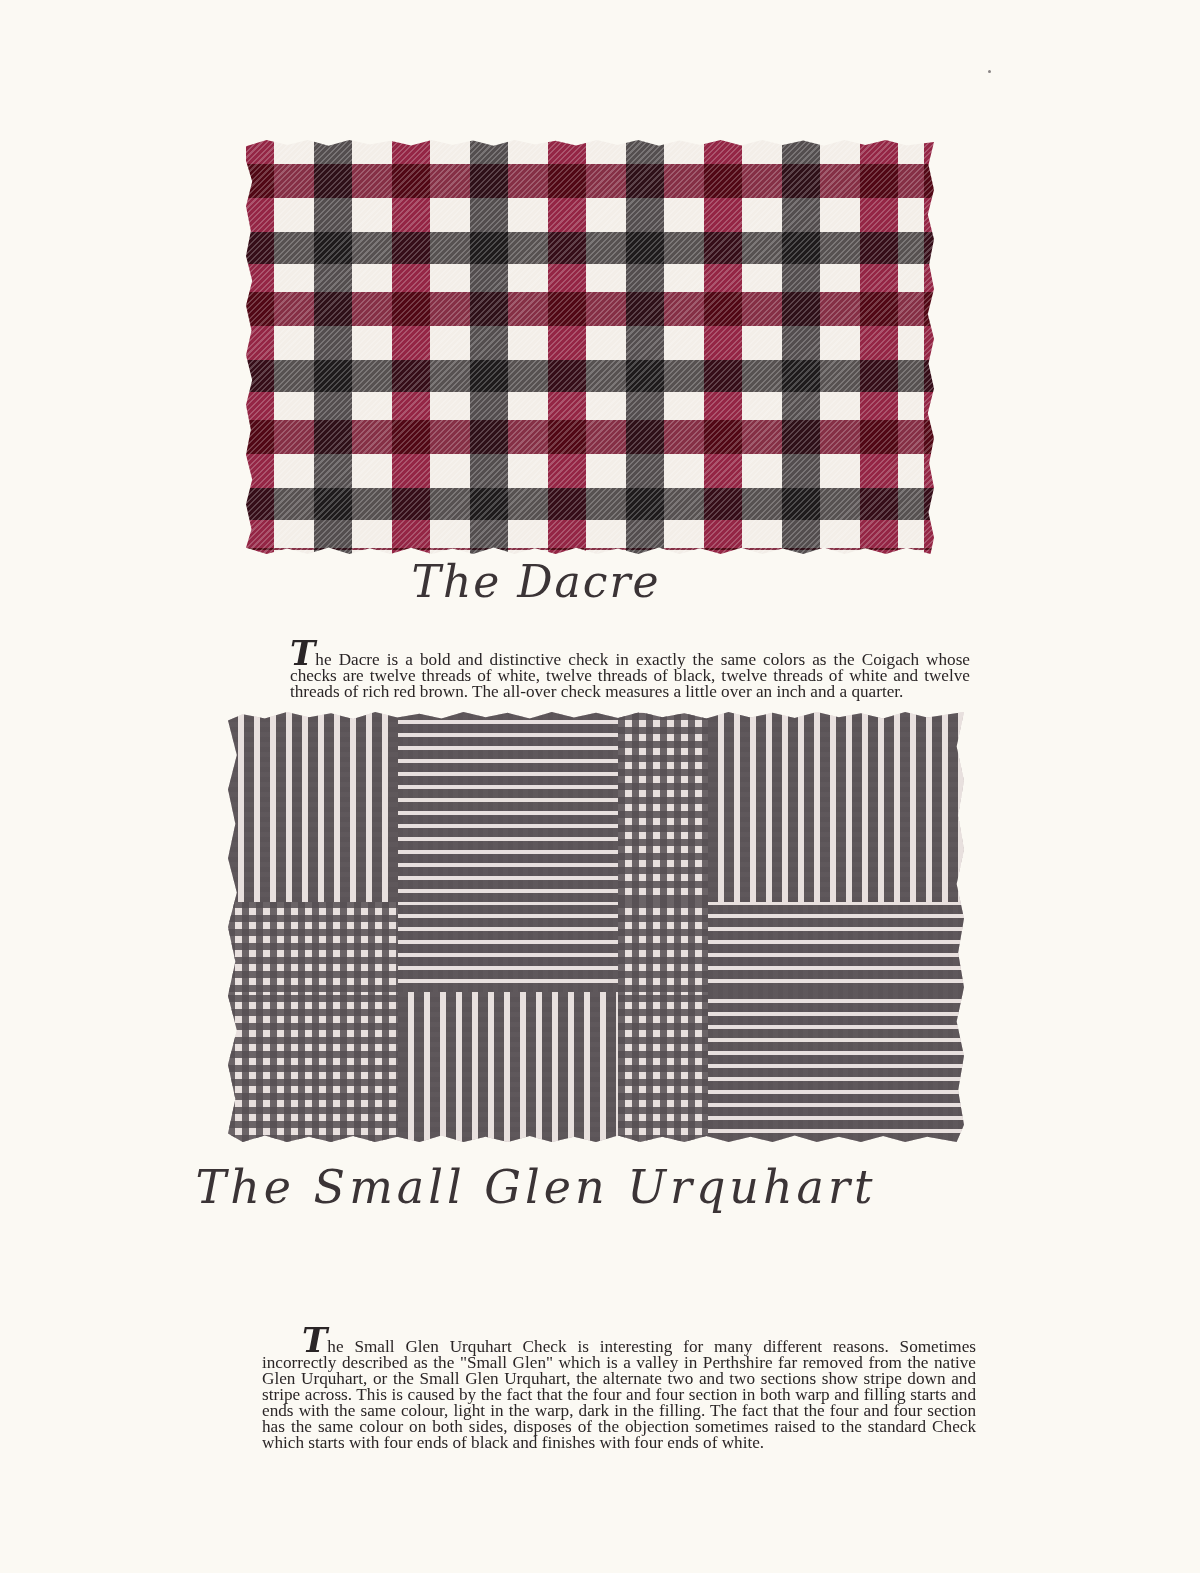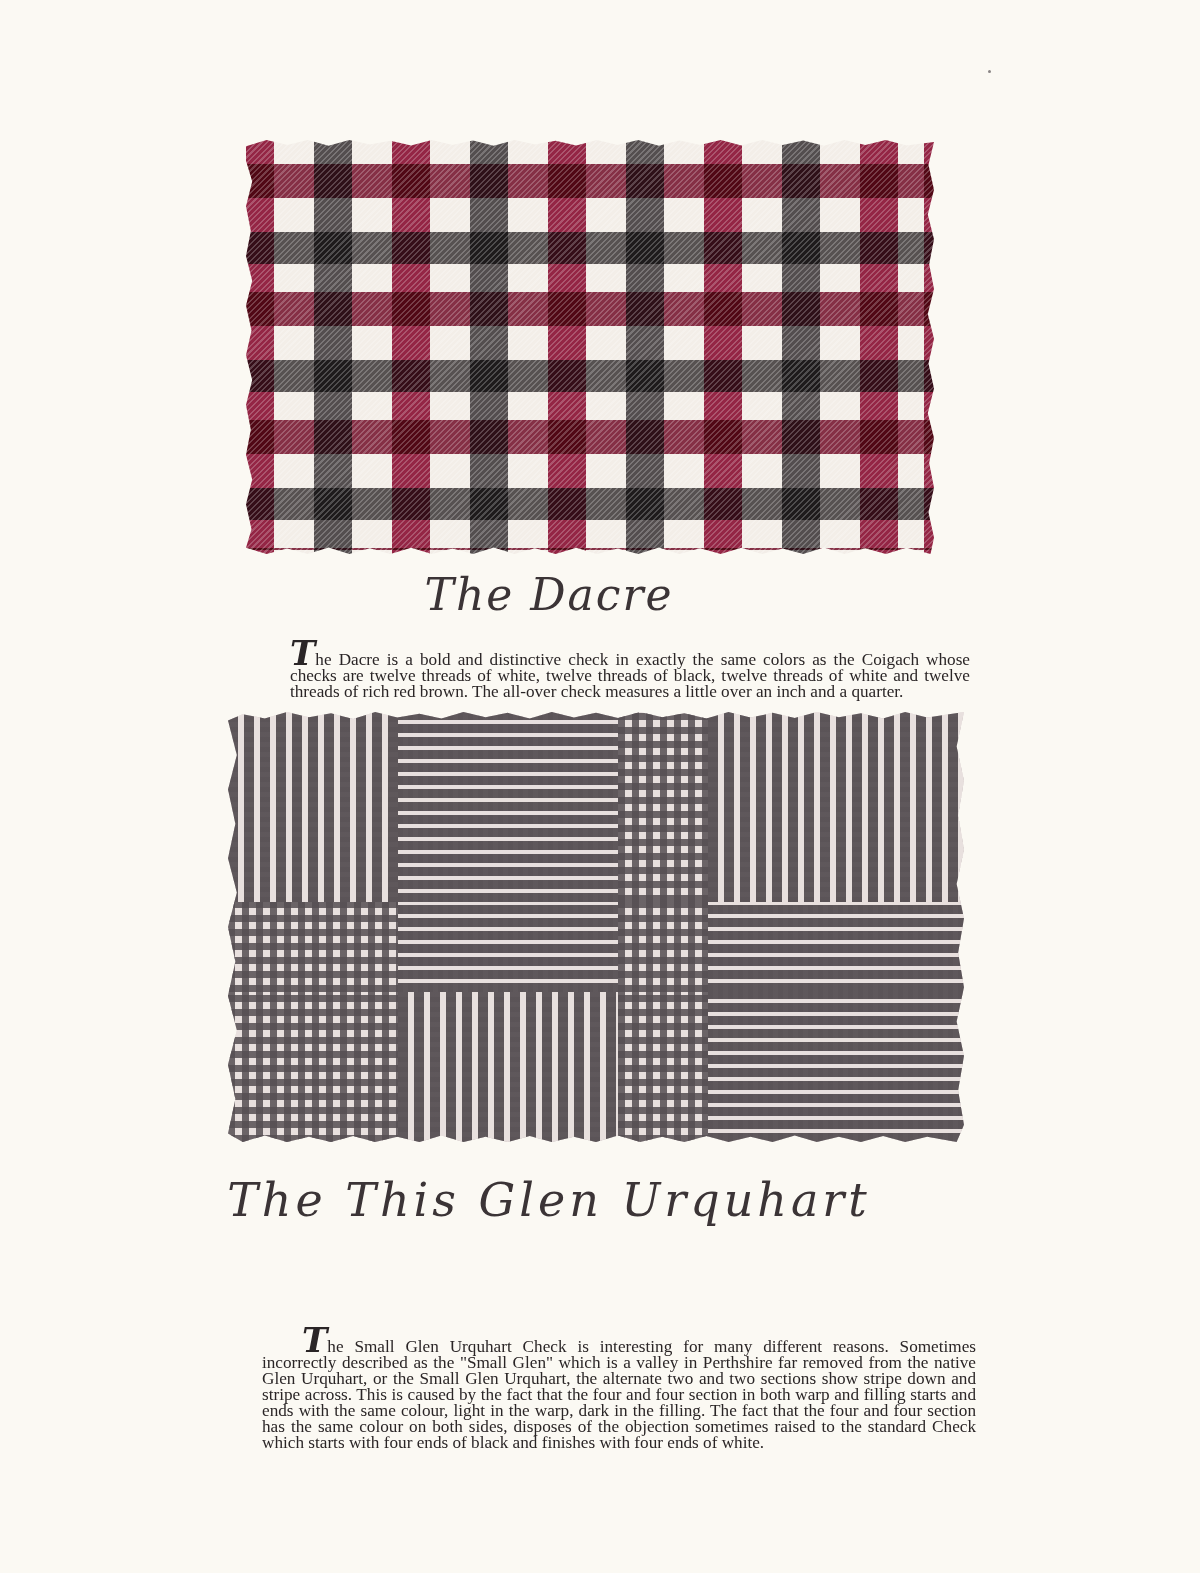--- a/index.html
+++ b/index.html
@@ -91,21 +91,21 @@
       repeating-linear-gradient(0deg, rgba(80,73,77,0.25) 0 5px, transparent 5px 10px);
   }
 
   
   .title {
     position: absolute; left: 0; width: 1072px; text-align: center;
     font-family: "DejaVu Serif", "Liberation Serif", serif;
     font-style: italic;
     color: #3b3436;
     letter-spacing: 2px;
-    margin: 13px;
+    margin: 0;
     font-weight: normal;
   }
   .title-dacre { top: 556px; font-size: 44px; }
   .title-glen { top: 1160px; font-size: 46px; letter-spacing: 4px; }
 
   .para {
     position: absolute;
     margin: 15px;
     font-size: 17.2px;
     line-height: 16px;
@@ -150,15 +150,15 @@
   <div class="q hstripe" style="left:170px;top:190px;width:220px;height:90px;"></div>
   <div class="q hound" style="left:390px;top:190px;width:90px;height:90px;"></div>
   <div class="q hstripe" style="left:480px;top:190px;width:256px;height:90px;"></div>
 
   <div class="q hound" style="left:0;top:280px;width:170px;height:150px;"></div>
   <div class="q vstripe" style="left:170px;top:280px;width:220px;height:150px;"></div>
   <div class="q hound" style="left:390px;top:280px;width:90px;height:150px;"></div>
   <div class="q hstripe" style="left:480px;top:280px;width:256px;height:150px;"></div>
 </div>
 
-<h1 class="title title-glen">The This Glen Urquhart</h1>
+<h1 class="title title-glen">The Small Glen Urquhart</h1>
 
 <p class="para para-glen"><span class="dropcap">T</span><span>he Small Glen Urquhart Check is interesting for many different reasons. Sometimes incorrectly described as the "Small Glen" which is a valley in Perthshire far removed from the native Glen Urquhart, or the Small Glen Urquhart, the alternate two and two sections show stripe down and stripe across. This is caused by the fact that the four and four section in both warp and filling starts and ends with the same colour, light in the warp, dark in the filling. The fact that the four and four section has the same colour on both sides, disposes of the objection sometimes raised to the standard Check which starts with four ends of black and finishes with four ends of white.</span></p>
 
 </body></html>

